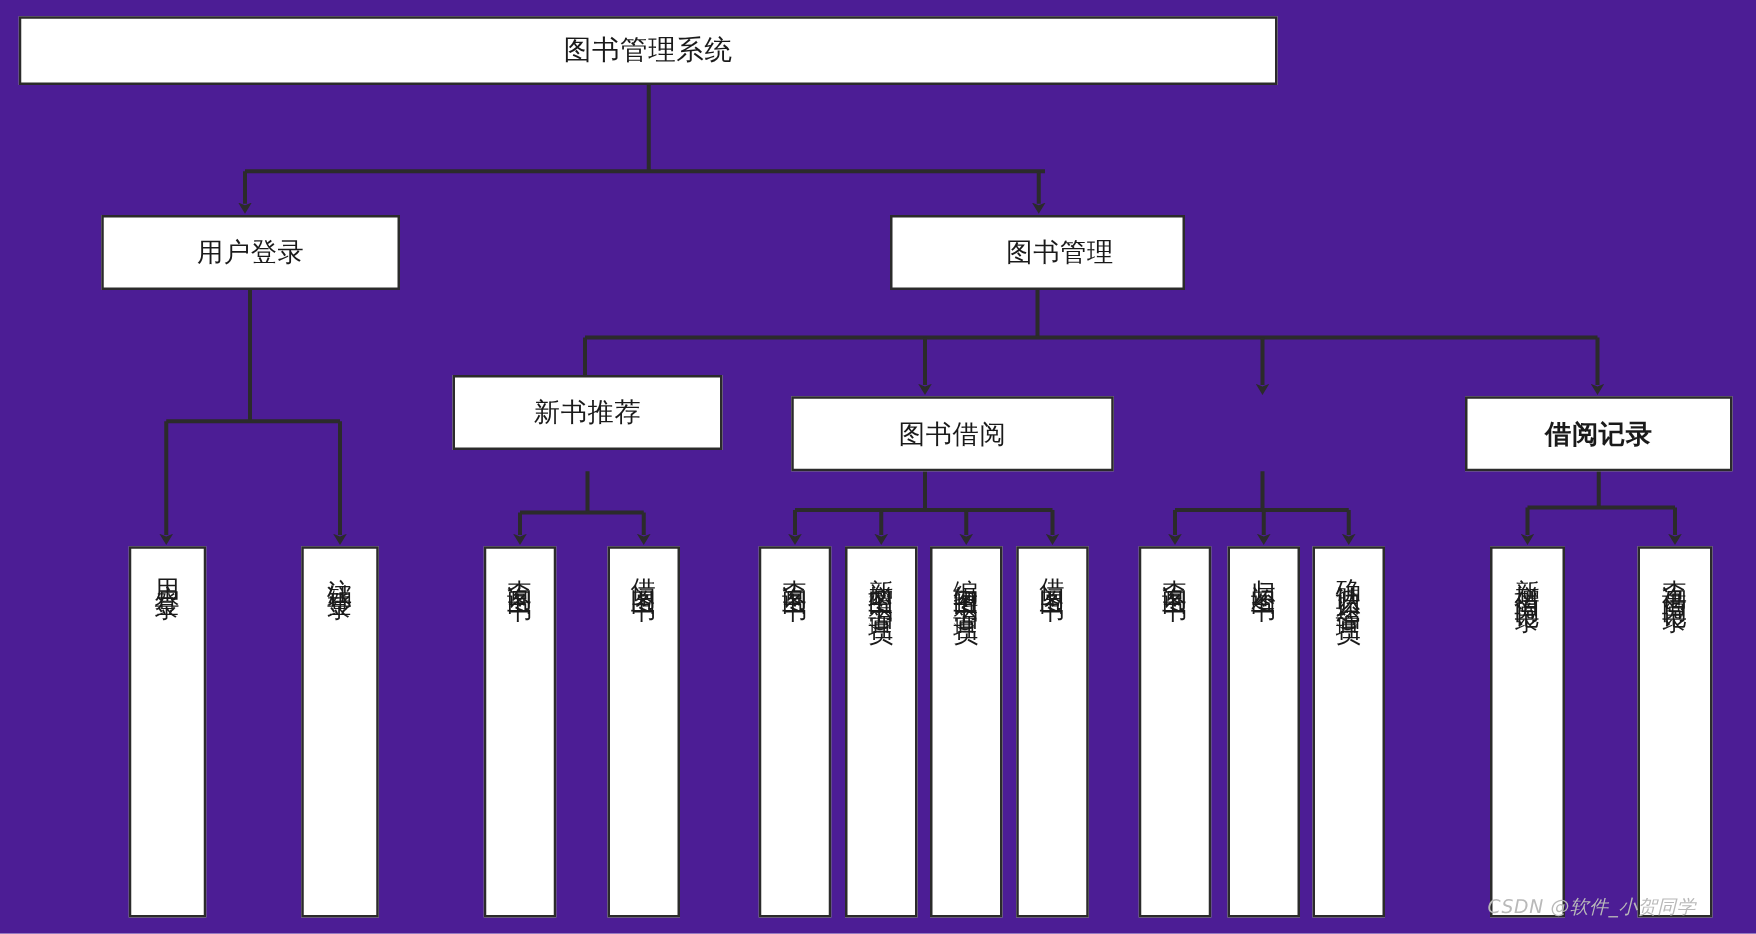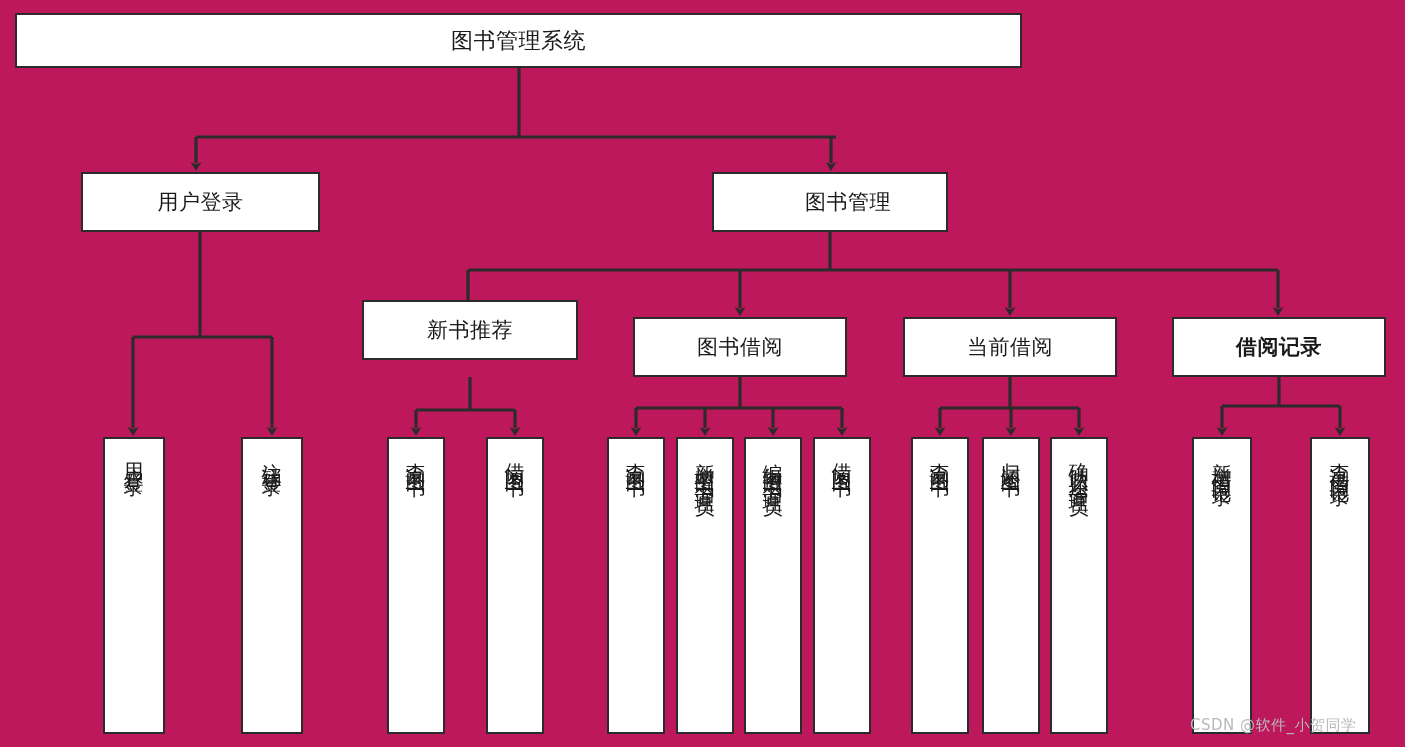--- a/index.html
+++ b/index.html
@@ -8,21 +8,21 @@
     padding: 0;
     background: #ffffff;
   }
   body {
     font-family: "DejaVu Sans", "Liberation Sans", sans-serif;
   }
   #canvas {
     position: relative;
     width: 1405px;
     height: 747px;
-    background: #be185d;
+    background: #4c1d95;
     overflow: hidden;
   }
   #edges {
     position: absolute;
     left: 0;
     top: 0;
     width: 1405px;
     height: 747px;
     pointer-events: none;
   }
@@ -137,25 +137,22 @@
   <div class="node horiz" style="left:81px; top:172px; width:239px; height:60px;">
     <span class="lbl">用户登录</span>
   </div>
   <div class="node horiz" style="left:712px; top:172px; width:236px; height:60px;padding-left:36px;">
     <span class="lbl">图书管理</span>
   </div>
 
   <div class="node horiz" style="left:362px; top:300px; width:216px; height:60px;">
     <span class="lbl">新书推荐</span>
   </div>
-  <div class="node horiz" style="left:633px; top:317px; width:214px; height:60px;">
+  <div class="node horiz" style="left:633px; top:317px; width:258px; height:60px;">
     <span class="lbl">图书借阅</span>
-  </div>
-  <div class="node horiz" style="left:903px; top:317px; width:214px; height:60px;">
-    <span class="lbl">当前借阅</span>
   </div>
   <div class="node horiz" style="left:1172px; top:317px; width:214px; height:60px;font-weight:bold;">
     <span class="lbl">借阅记录</span>
   </div>
 
   <div class="node vert" style="left:103px; top:437px; width:62px; height:297px;">
     <span class="lbl">用户登录</span>
   </div>
   <div class="node vert" style="left:241px; top:437px; width:62px; height:297px;">
     <span class="lbl">注销登录</span>
@@ -191,15 +188,15 @@
     <span class="lbl">确认归还（管理员）</span>
   </div>
 
   <div class="node vert" style="left:1192px; top:437px; width:60px; height:297px;">
     <span class="lbl">新增借阅记录</span>
   </div>
   <div class="node vert" style="left:1310px; top:437px; width:60px; height:297px;">
     <span class="lbl">查询借阅记录</span>
   </div>
 
-  <div class="watermark" style="left:1190px; top:716px;">CSDN @软件_小贺同学</div>
+  <div class="watermark" style="left:1190px; top:716px;font-style:italic;">CSDN @软件_小贺同学</div>
 
 </div>
 
 </body></html>

